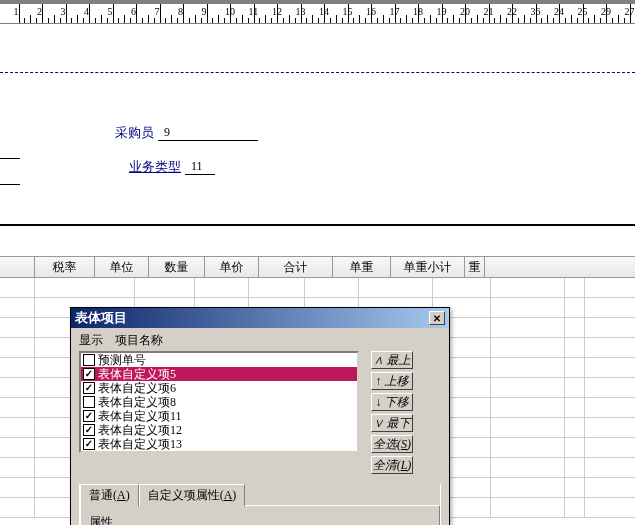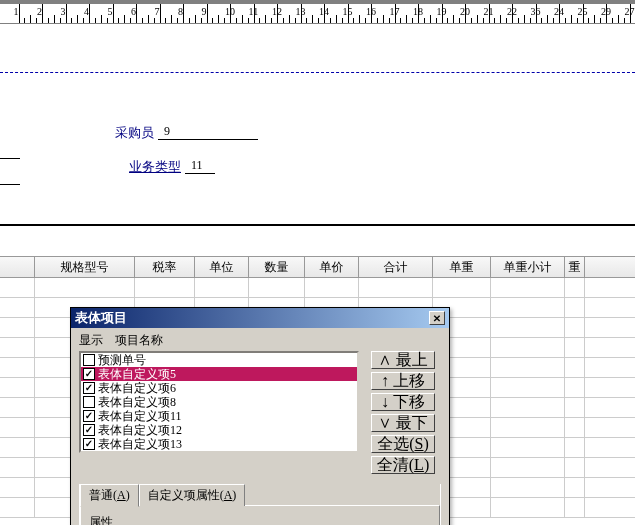--- a/index.html
+++ b/index.html
@@ -10,21 +10,21 @@
     .ruler-unit { position: absolute; height: 20px; border-left: 1px solid #000; }
     .ruler-unit::before, .ruler-unit::after { content: ''; position: absolute; bottom: 0; width: 1px; background: #000; }
     .ruler-label { position: absolute; top: 2px; font-size: 10px; left: -6px; }
     .ruler-tick { position: absolute; bottom: 0; width: 1px; background: #000; }
     
     .page-area { position: relative; background: #fff; height: 500px; }
     .page-title { position: absolute; top: 20px; left: 415px; font-size: 18px; font-family: "SimSun"; }
     .dashed-line { position: absolute; top: 48px; left: 0; right: 0; border-top: 1px dashed #0000aa; }
     
     .form-area { position: absolute; top: 100px; left: 0; right: 0; }
-    .form-row { display: flex; align-items: flex-start; position: absolute; }
+    .form-row { display: flex; align-items: center; position: absolute; }
     .form-label { color: #000080; font-size: 13px; }
     .form-label.link { text-decoration: underline; }
     .form-value { color: #000; margin-left: 6px; }
     .form-underline { display: inline-block; border-bottom: 1px solid #000; min-width: 100px; height: 16px; margin-left: 4px; }
     
     .thick-line { position: absolute; top: 200px; left: 0; right: 0; border-top: 2px solid #000; }
     
     .grid-area { position: absolute; top: 232px; left: 0; right: 0; }
     .grid-header { display: flex; height: 22px; background: linear-gradient(#f8f8f8,#e8e8e8); border-top: 1px solid #999; border-bottom: 1px solid #999; }
     .grid-header-cell { border-right: 1px solid #999; display: flex; align-items: center; justify-content: center; font-size: 12px; }
@@ -40,21 +40,21 @@
     .list-labels span:first-child { width: 36px; }
     
     .listbox-wrap { display: flex; gap: 12px; }
     .listbox { width: 280px; height: 102px; background: #fff; border: 2px inset #d4d0c8; overflow-y: scroll; }
     .list-item { display: flex; align-items: center; height: 14px; padding-left: 2px; font-size: 12px; }
     .list-item.selected { background: #be185d; color: #fff; }
     .checkbox { width: 12px; height: 12px; border: 1px solid #000; background: #fff; margin-right: 3px; display: inline-flex; align-items: center; justify-content: center; font-size: 10px; line-height: 1; }
     .checkbox.checked::after { content: '✓'; color: #000; font-weight: bold; }
     
     .side-buttons { display: flex; flex-direction: column; gap: 3px; }
-    .winbtn { width: 64px; height: 18px; background: #d4d0c8; border: 1px solid; border-color: #fff #404040 #404040 #fff; font-size: 16px; display: flex; align-items: center; justify-content: center; cursor: pointer; }
+    .winbtn { width: 42px; height: 18px; background: #d4d0c8; border: 1px solid; border-color: #fff #404040 #404040 #fff; font-size: 12px; display: flex; align-items: center; justify-content: center; cursor: pointer; font-style: italic; }
     .winbtn u { text-decoration: underline; }
     
     .tabs-area { margin-top: 10px; border: 1px solid #fff; border-top: none; padding-bottom: 6px; }
     .tab-strip { display: flex; position: relative; }
     .tab { padding: 2px 8px; background: #d4d0c8; border: 1px solid; border-color: #fff #808080 #808080 #fff; border-bottom: none; font-size: 12px; cursor: pointer; position: relative; }
     .tab.active { border-bottom: 1px solid #d4d0c8; z-index: 2; margin-bottom: -1px; }
     .tab-panel { border: 1px solid; border-color: #fff #808080 #808080 #fff; padding: 8px; margin-top: -1px; }
     .panel-title { font-size: 12px; margin-bottom: 12px; }
   </style>
 </head>
@@ -237,21 +237,20 @@
     </div>
     <div style="position:absolute; top:60px; left:0; width:20px; border-bottom:1px solid #000;"></div>
     <div style="position:absolute; top:34px; left:0; width:20px; border-bottom:1px solid #000;"></div>
   </div>
 
   <div class="thick-line"></div>
 
   <div class="grid-area">
     <div class="grid-header" id="grid-header">
         <div class="grid-header-cell" style="width: 35px;"></div>
-        <div class="grid-header-cell" style="width: 100px;">规格型号</div>
         <div class="grid-header-cell" style="width: 60px;">税率</div>
         <div class="grid-header-cell" style="width: 54px;">单位</div>
         <div class="grid-header-cell" style="width: 56px;">数量</div>
         <div class="grid-header-cell" style="width: 54px;">单价</div>
         <div class="grid-header-cell" style="width: 74px;">合计</div>
         <div class="grid-header-cell" style="width: 58px;">单重</div>
         <div class="grid-header-cell" style="width: 74px;">单重小计</div>
         <div class="grid-header-cell" style="width: 20px;">重</div>
       </div>
     <div class="grid-body" id="grid-body">

